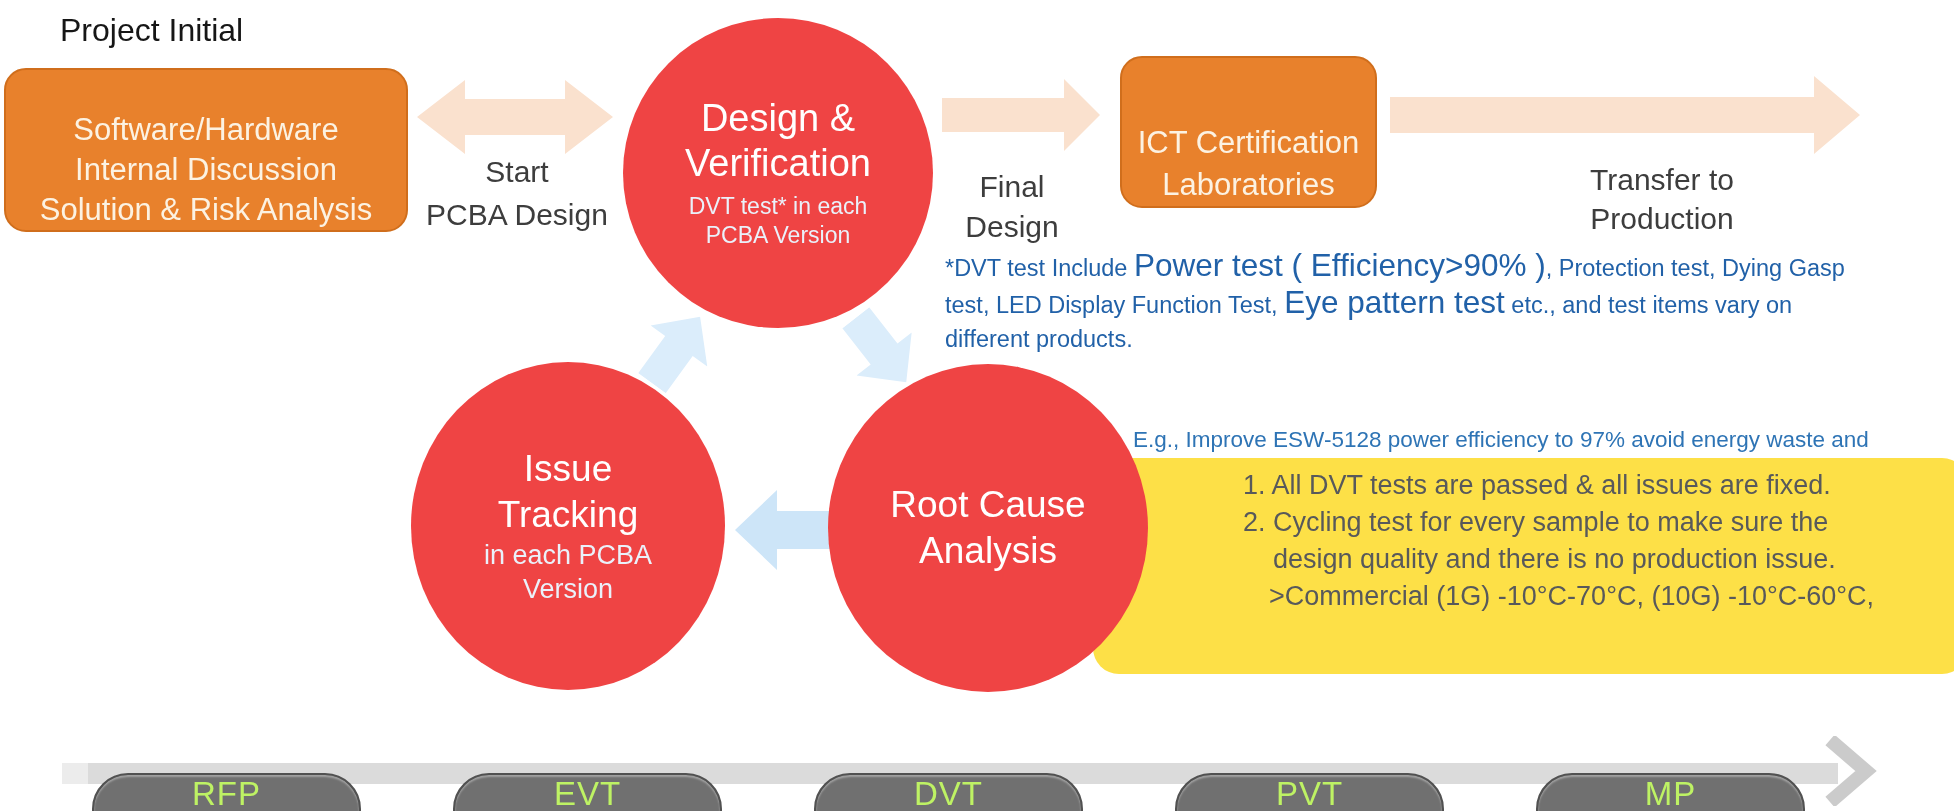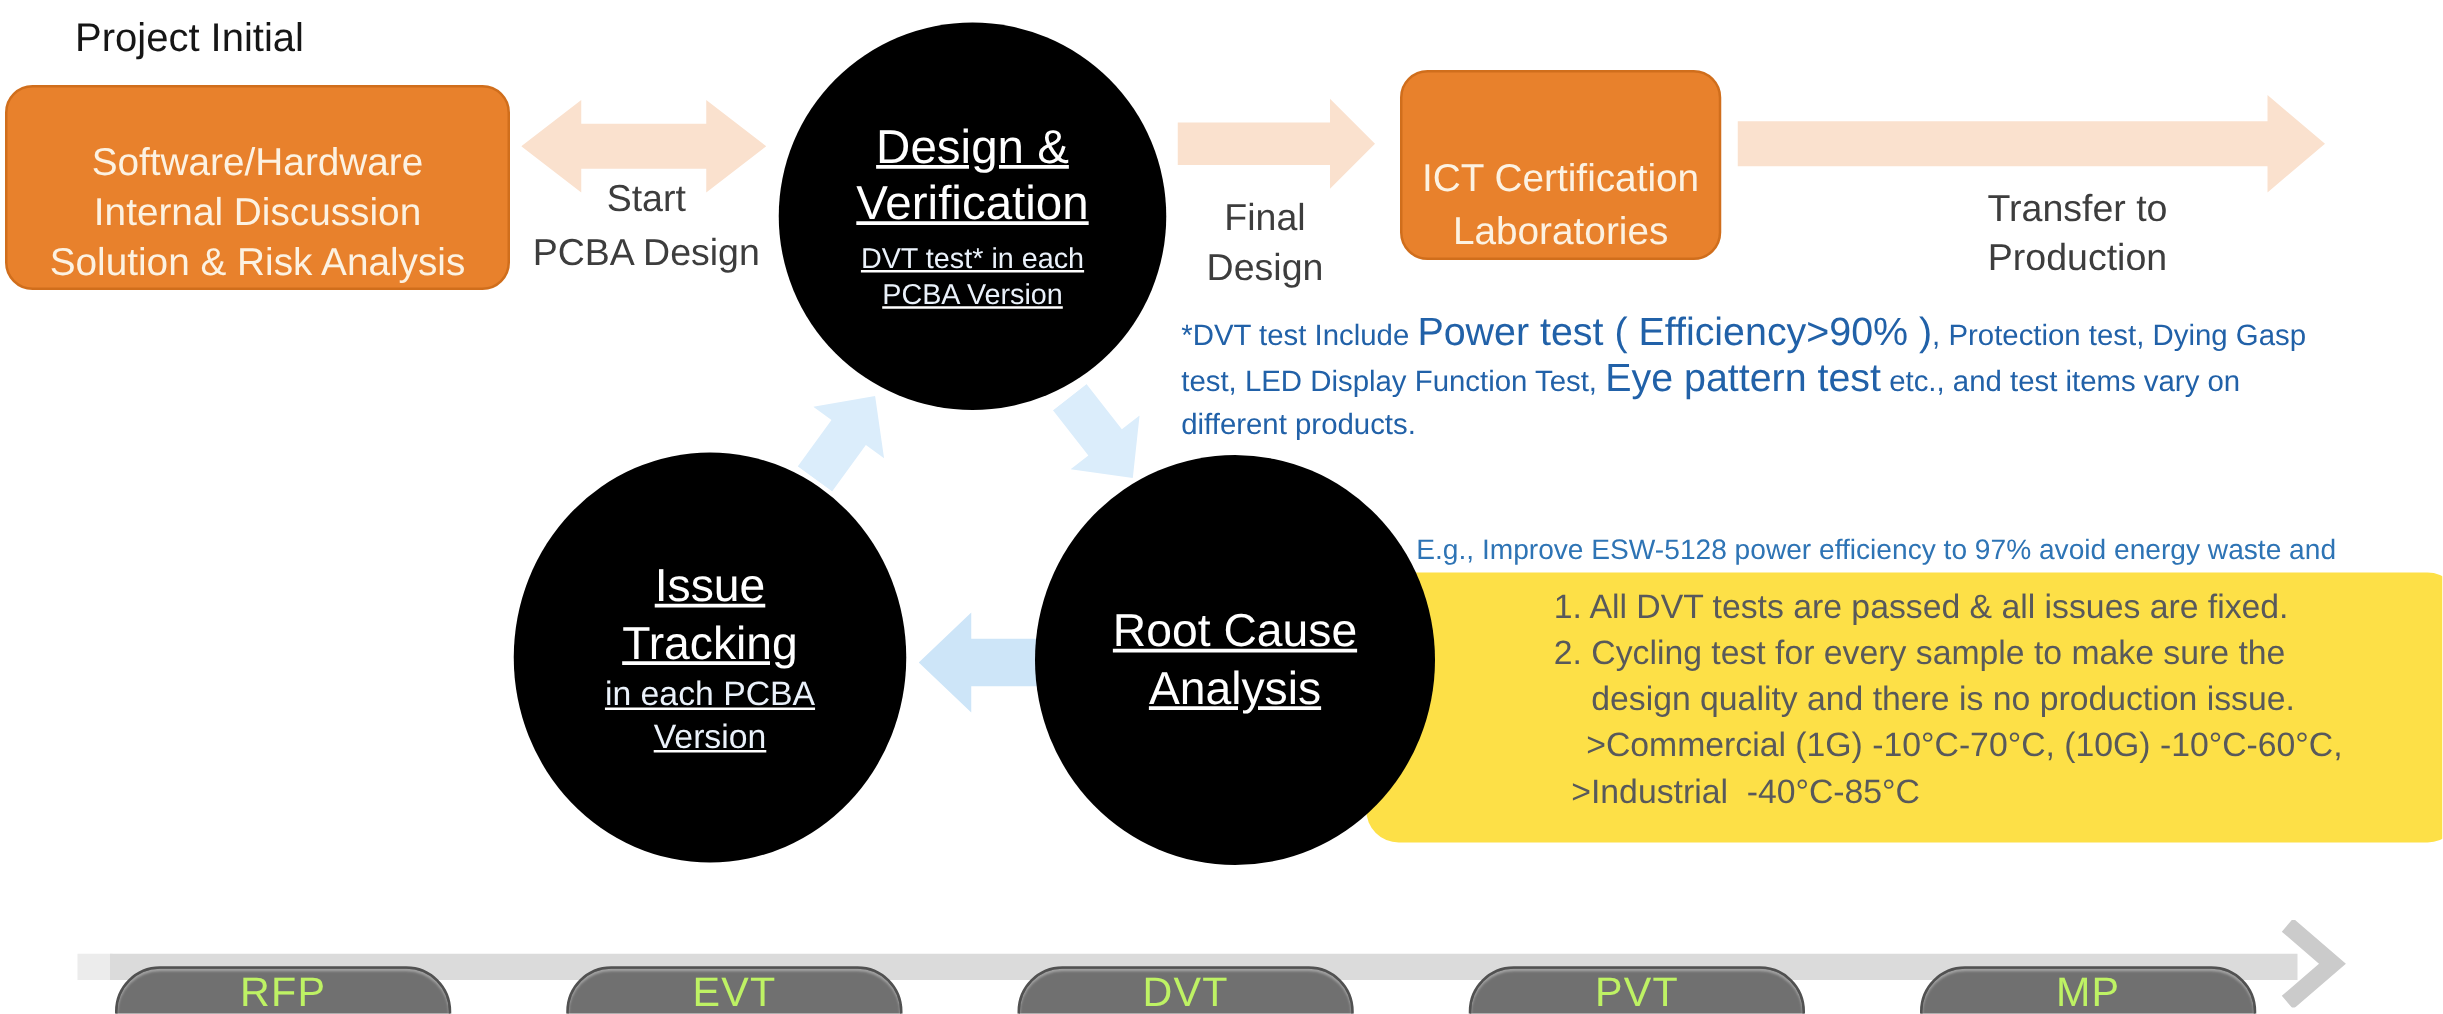--- a/index.html
+++ b/index.html
@@ -13,29 +13,29 @@
     left:60px;top:12px;font-size:32px;font-weight:500;color:#161616;letter-spacing:0px;
   }
   .orange-box{
     background:#E8812C;border:2px solid #D06E1C;border-radius:22px;
     color:#FCF2E2;display:flex;flex-direction:column;align-items:center;justify-content:flex-end;
     text-align:center;font-weight:300;
   }
   #box-discussion{left:4px;top:68px;width:400px;height:160px;font-size:31px;line-height:40px;}
   #box-ict{left:1120px;top:56px;width:253px;height:148px;font-size:31px;line-height:42px;}
   .flow-label{
-    color:#3d3d3d;text-align:center;font-weight:300;
+    color:#3d3d3d;text-align:center;font-weight:300;margin-top:12px;
   }
   #label-start{left:417px;top:138px;width:200px;font-size:30px;line-height:43px;}
   #label-final{left:932px;top:155px;width:160px;font-size:30px;line-height:40px;}
   #label-transfer{left:1542px;top:148px;width:240px;font-size:30px;line-height:39px;}
   
   .blue-circle{
-    background:#000000;border-radius:50%;color:#ffffff;
-    display:flex;flex-direction:column;align-items:center;justify-content:center;text-align:center;text-decoration:underline;
+    background:#ef4444;border-radius:50%;color:#ffffff;
+    display:flex;flex-direction:column;align-items:center;justify-content:center;text-align:center;
   }
   #circle-design{left:623px;top:18px;width:310px;height:310px;}
   #circle-design .big{font-size:38px;line-height:45px;font-weight:300;}
   #circle-design .small{font-size:23px;line-height:29px;font-weight:300;color:#EAF1FA;}
   #circle-issue{left:411px;top:362px;width:314px;height:328px;z-index:3;}
   #circle-root{left:828px;top:364px;width:320px;height:328px;z-index:3;}
   .circle-title{font-size:37px;line-height:46px;font-weight:300;}
   .circle-sub{font-size:27px;line-height:34px;font-weight:300;color:#EAF1FA;}
   #circle-design .spacer{height:6px;}
   
@@ -143,21 +143,20 @@
     <div class="circle-sub">in each PCBA</div>
     <div class="circle-sub">Version</div>
   </div>
 
   <div class="abs" id="callout">
     <div class="list">
       <div class="cl">1. All DVT tests are passed &amp; all issues are fixed.</div>
       <div class="cl">2. Cycling test for every sample to make sure the</div>
       <div class="cl ind1">design quality and there is no production issue.</div>
       <div class="cl ind2">&gt;Commercial (1G) -10°C-70°C, (10G) -10°C-60°C,</div>
-      <div class="cl ind3">&gt;Industrial  -40°C-85°C</div>
     </div>
   </div>
 
   <div class="abs blue-circle" id="circle-root">
     <div class="circle-title">Root Cause</div>
     <div class="circle-title">Analysis</div>
   </div>
 
   <div class="abs" id="track-cap"></div>
   <div class="abs" id="track"></div>

